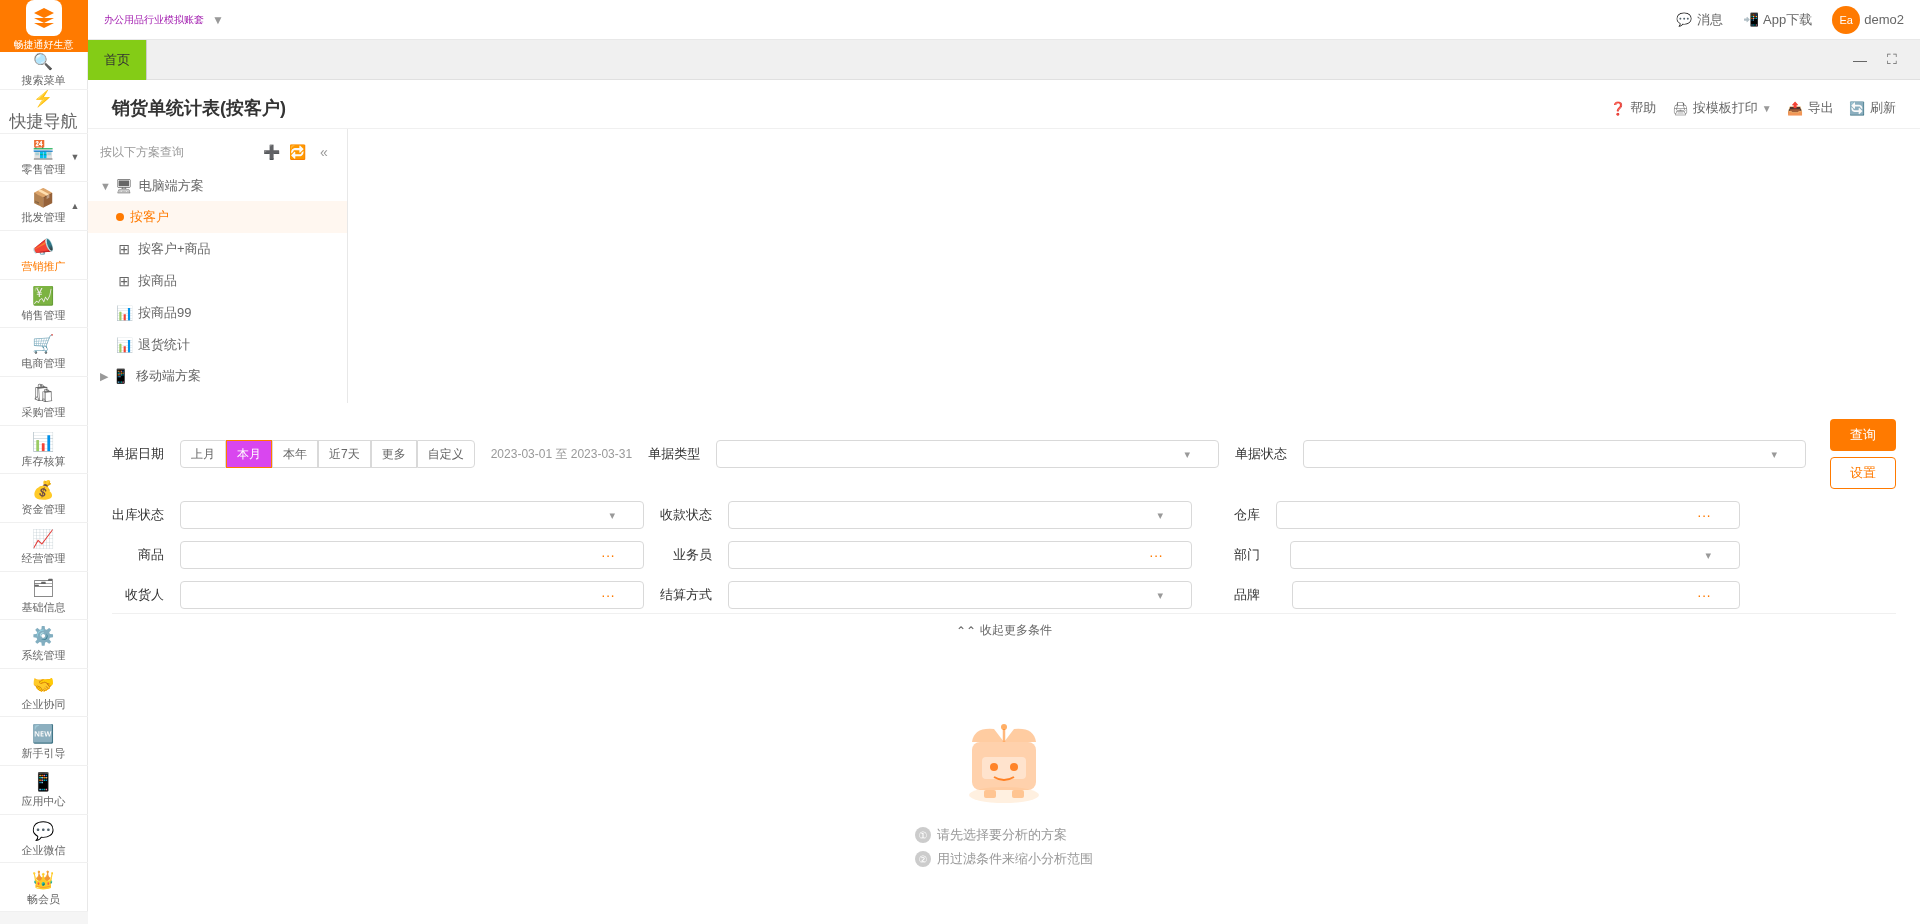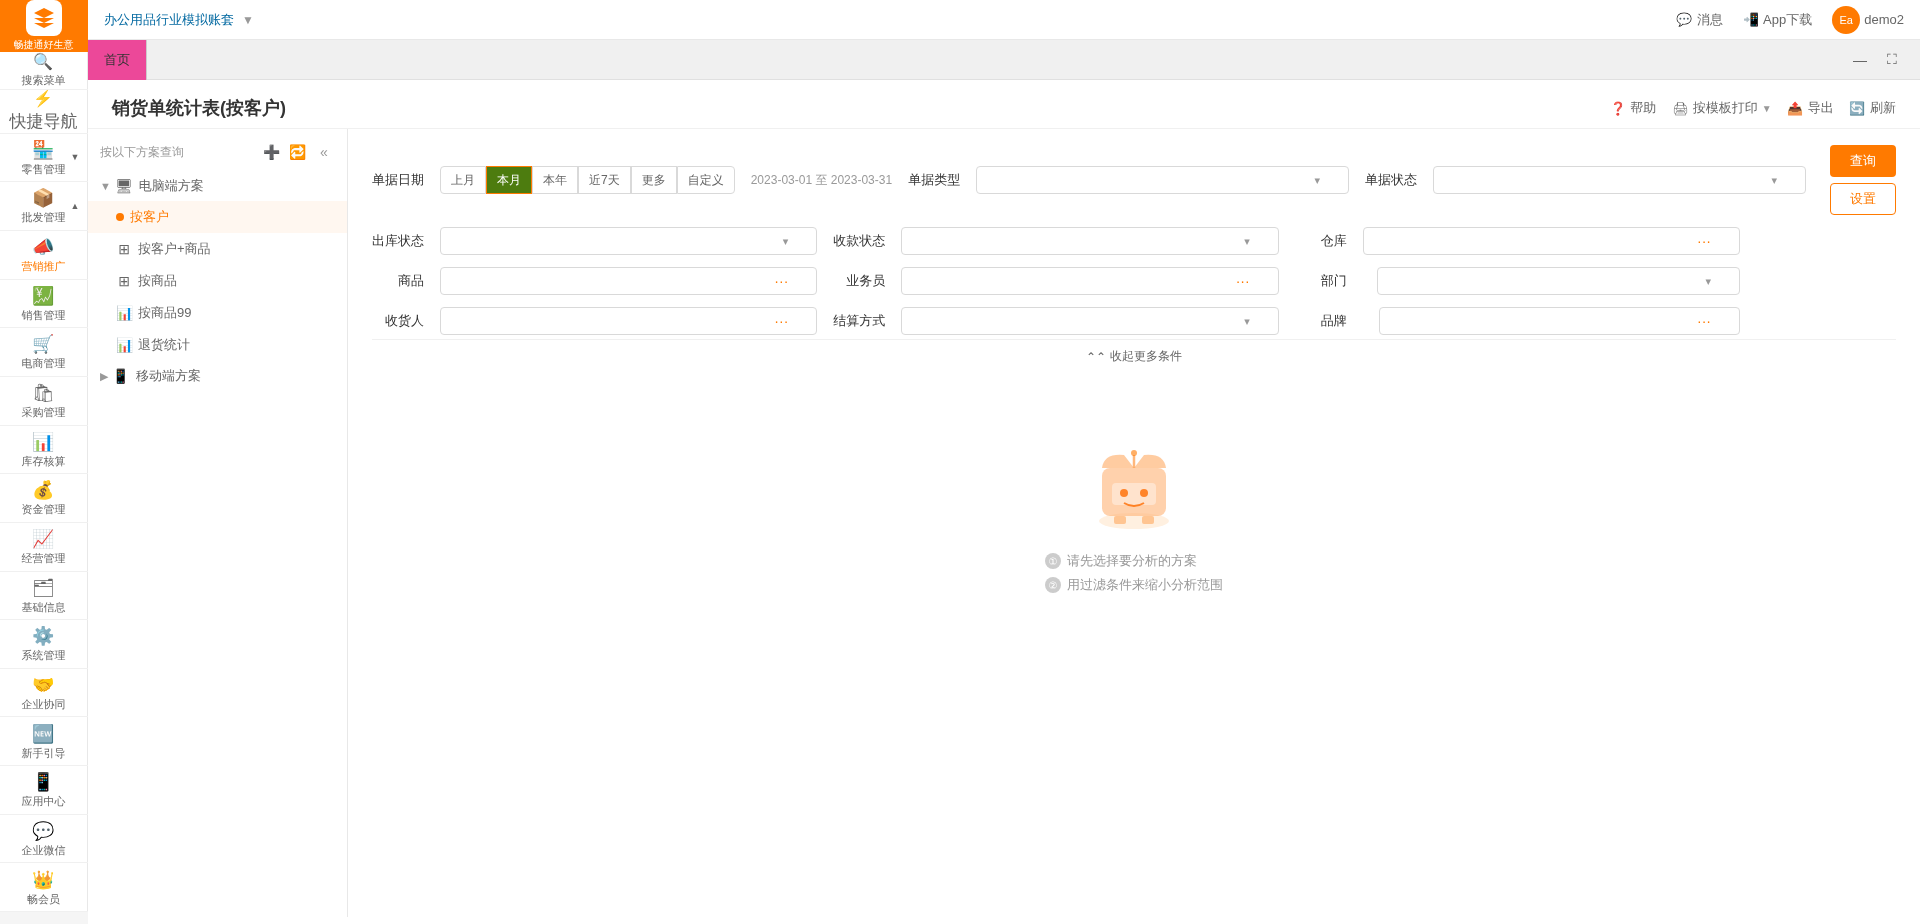--- a/index.html
+++ b/index.html
@@ -18,44 +18,44 @@
     .sidebar-item .item-icon { font-size: 18px; margin-bottom: 2px; }
     .sidebar-item .item-label { font-size: 11px; text-align: center; line-height: 1.2; }
     .sidebar-item .arrow { font-size: 9px; position: absolute; right: 8px; top: 50%; transform: translateY(-50%); }
 
     
     .main { flex: 1; display: flex; flex-direction: column; height: 924px; overflow: hidden; }
 
     
     .top-header { height: 40px; background: #fff; border-bottom: 1px solid #e8e8e8; display: flex; align-items: center; justify-content: space-between; padding: 0 16px; }
     .header-left { display: flex; align-items: center; gap: 8px; }
-    .header-title { font-size: 13px; color: #0369a1; }
+    .header-title { font-size: 10px; color: #a21caf; }
     .header-dropdown { cursor: pointer; color: #999; font-size: 12px; }
     .header-right { display: flex; align-items: center; gap: 20px; }
     .header-right-item { display: flex; align-items: center; gap: 4px; cursor: pointer; color: #666; font-size: 13px; }
     .avatar { width: 28px; height: 28px; border-radius: 50%; background: #ff7a00; display: flex; align-items: center; justify-content: center; color: #fff; font-size: 11px; }
 
     
     .tab-bar { height: 40px; background: #f0f0f0; display: flex; align-items: center; padding: 0 0; border-bottom: 1px solid #e0e0e0; }
     .tab { height: 40px; display: flex; align-items: center; padding: 0 16px; cursor: pointer; font-size: 13px; color: #666; background: #e0e0e0; border-right: 1px solid #ccc; }
     .tab.active { background: #fff; color: #333; border-bottom: none; }
     .tab-close { margin-left: 8px; color: #999; font-size: 12px; cursor: pointer; }
-    .tab-home { background: #ec4899; color: #333; }
+    .tab-home { background: #84cc16; color: #333; }
     .tab-actions { margin-left: auto; display: flex; align-items: center; padding-right: 16px; gap: 8px; }
     .tab-action-btn { width: 24px; height: 24px; display: flex; align-items: center; justify-content: center; cursor: pointer; color: #666; font-size: 14px; }
 
     
     .page-content { flex: 1; background: #fff; overflow-y: auto; }
     .page-header { display: flex; align-items: center; justify-content: space-between; padding: 16px 24px 8px; border-bottom: 1px solid #f0f0f0; }
     .page-title { font-size: 18px; font-weight: bold; color: #333; }
     .page-toolbar { display: flex; align-items: center; gap: 16px; }
     .toolbar-btn { display: flex; align-items: center; gap: 4px; cursor: pointer; color: #666; font-size: 13px; }
 
     
-    .content-body { display: flex; height: calc(924px - 40px - 40px - 56px); }
+    .content-body { display: flex; height: calc(924px - 40px - 40px - 56px); flex-direction: column; }
 
     
     .left-panel { width: 260px; border-right: 1px solid #e8e8e8; background: #fff; padding: 12px 0; }
     .panel-header { display: flex; align-items: center; justify-content: space-between; padding: 0 12px 8px; }
     .panel-header-title { font-size: 12px; color: #999; }
     .panel-header-actions { display: flex; gap: 4px; }
     .panel-action { width: 22px; height: 22px; display: flex; align-items: center; justify-content: center; cursor: pointer; color: #999; font-size: 14px; border-radius: 4px; }
     .panel-section { padding: 0; }
     .panel-section-header { display: flex; align-items: center; padding: 6px 12px; cursor: pointer; color: #666; font-size: 13px; }
     .panel-section-icon { margin-right: 4px; font-size: 11px; color: #999; }
@@ -63,21 +63,21 @@
     .panel-item.active { color: #ff7a00; background: #fff7f0; }
     .panel-item-icon { margin-right: 6px; font-size: 14px; width: 16px; text-align: center; }
     .panel-item .active-dot { width: 8px; height: 8px; border-radius: 50%; background: #ff7a00; margin-right: 6px; }
 
     
     .right-area { flex: 1; padding: 16px 24px; background: #fff; }
     .date-group { display: flex; align-items: center; gap: 0; }
     .date-btn { padding: 4px 10px; font-size: 12px; cursor: pointer; color: #666; border: 1px solid #d9d9d9; background: #fff; height: 28px; display: flex; align-items: center; }
     .date-btn:first-child { border-radius: 4px 0 0 4px; }
     .date-btn:last-child { border-radius: 0 4px 4px 0; }
-    .date-btn.active { background: #4d7c0f; color: #fff; border-color: #ff7a00; text-align: center; }
+    .date-btn.active { background: #d946ef; color: #fff; border-color: #ff7a00; text-align: center; }
     .date-range-text { font-size: 12px; color: #999; margin-left: 8px; }
     .filter-select { height: 28px; border: 1px solid #d9d9d9; border-radius: 4px; padding: 0 28px 0 8px; font-size: 13px; color: #333; cursor: pointer; display: flex; align-items: center; justify-content: space-between; background: #fff; position: relative; min-width: 200px; flex: 1; }
     .filter-select-arrow { color: #999; font-size: 11px; }
     .filter-select-dots { color: #ff7a00; font-size: 14px; cursor: pointer; }
     .collapse-bar { display: flex; align-items: center; justify-content: center; padding: 8px; cursor: pointer; color: #666; font-size: 12px; border-top: 1px solid #f0f0f0; margin-top: 4px; }
 
     
     .query-btn { background: #ff7a00; color: #fff; border: none; border-radius: 4px; padding: 6px 20px; font-size: 13px; cursor: pointer; height: 32px; }
     .setting-btn { background: #fff; color: #ff7a00; border: 1px solid #ff7a00; border-radius: 4px; padding: 6px 16px; font-size: 13px; cursor: pointer; height: 32px; }
     .btn-group { display: flex; flex-direction: column; gap: 6px; align-self: flex-start; margin-left: 8px; }

